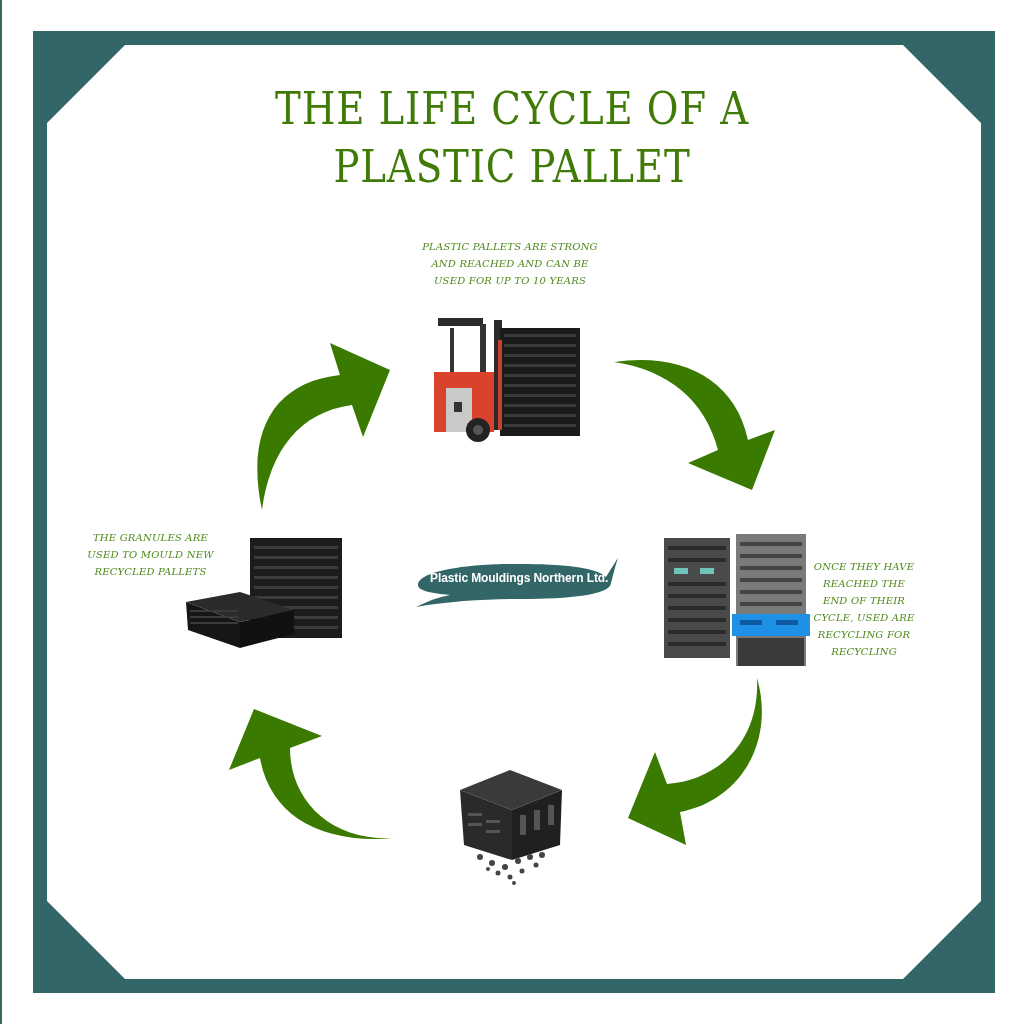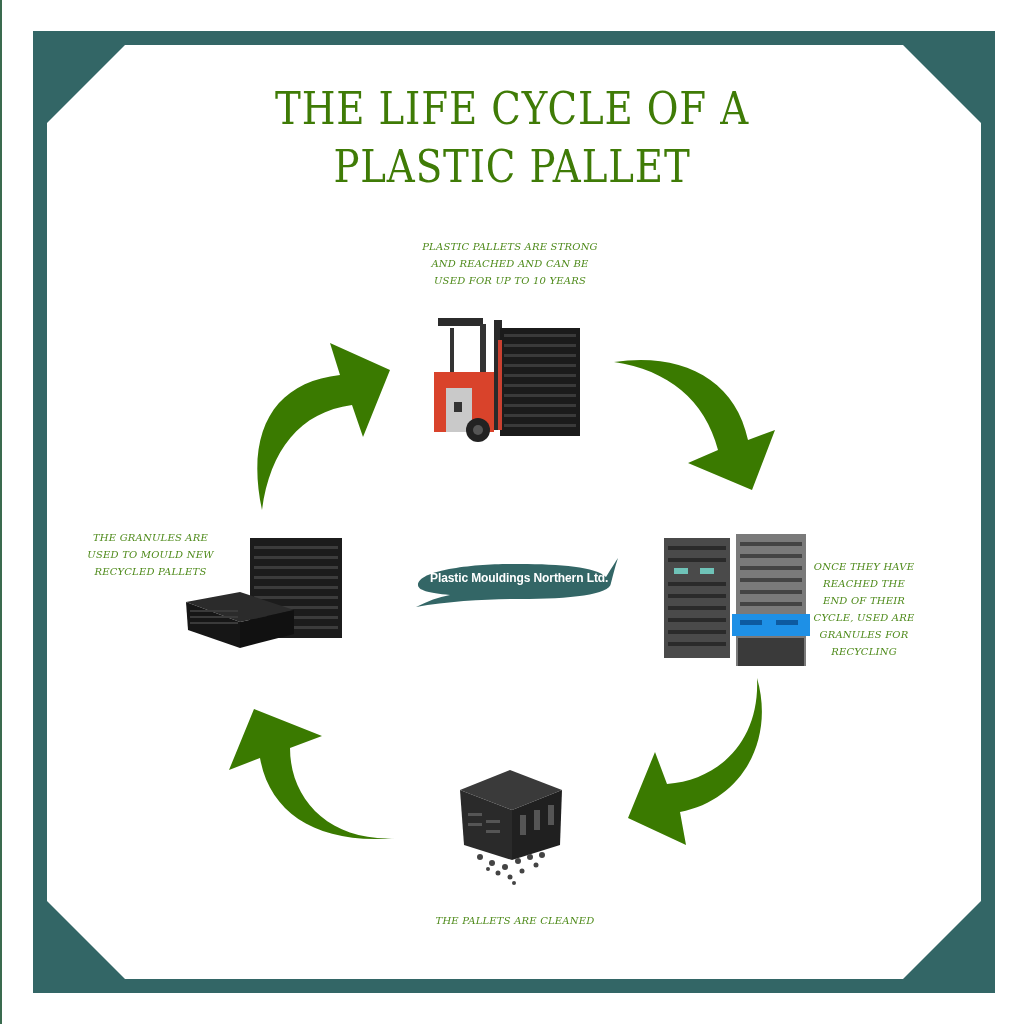--- a/index.html
+++ b/index.html
@@ -54,25 +54,24 @@
 <div class="cap cap-top">
   <span>PLASTIC PALLETS ARE STRONG</span>
   <span>AND REACHED AND CAN BE</span>
   <span>USED FOR UP TO 10 YEARS</span>
 </div>
 <div class="cap cap-right">
   <span>ONCE THEY  HAVE</span>
   <span>REACHED THE</span>
   <span>END OF THEIR</span>
   <span>CYCLE, USED ARE</span>
-  <span>GRANULES FOR</span>
+  <span>RECYCLING FOR</span>
   <span>RECYCLING</span>
 </div>
 <div class="cap cap-bottom">
-  <span>THE PALLETS ARE CLEANED</span>
 </div>
 <div class="cap cap-left">
   <span>THE GRANULES ARE</span>
   <span>USED TO MOULD NEW</span>
   <span>RECYCLED PALLETS</span>
 </div>
 
 <svg class="arrow" style="left:600px;top:340px" width="200" height="160" viewBox="600 340 200 160">
   <path fill="#3a7a00" d="M614,362 C680,352 735,378 748,440 L775,430 L752,490 L688,463 L718,450 C705,400 668,370 614,362 Z"></path>
 </svg>

